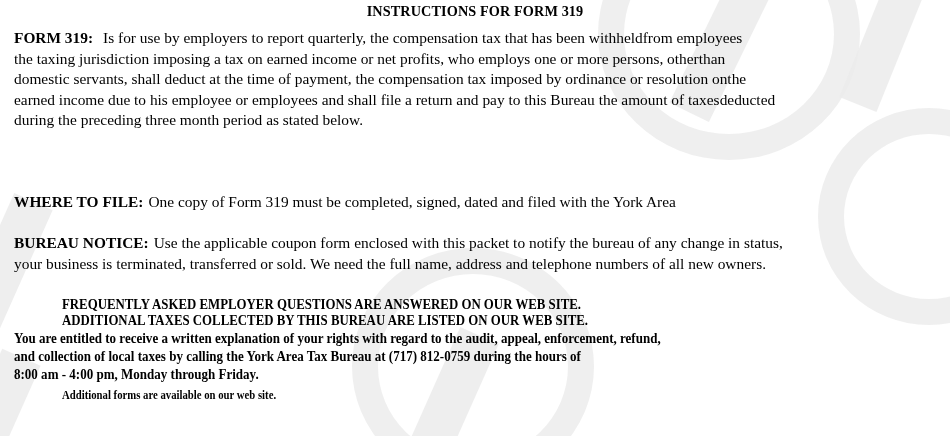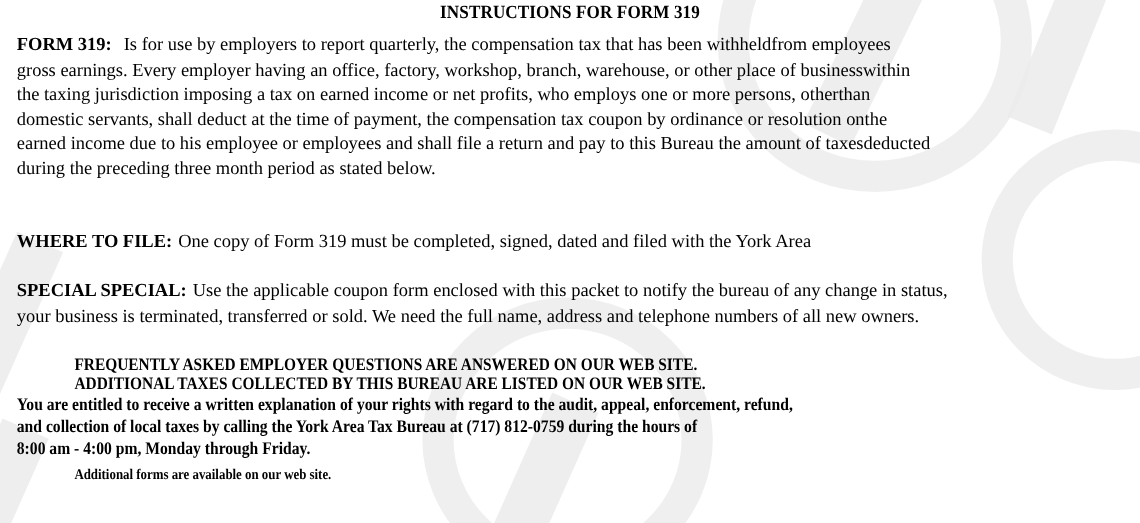--- a/index.html
+++ b/index.html
@@ -129,50 +129,46 @@
 <div id="page">
 
   <div class="doc-title">INSTRUCTIONS FOR FORM 319</div>
 
   <div class="body-block" style="top:28px;">
     <div class="line just">
       <span><b>FORM 319:</b><span class="sp" style="width:10px"></span><span>Is for use by employers to report quarterly, the compensation tax that has been withheld</span></span>
       <span>from  employees</span>
     </div>
     <div class="line just">
-      <span>gross earnings. Every employer having an office, factory, workshop, branch, warehouse, or other place of business</span>
-      <span>within</span>
-    </div>
-    <div class="line just">
       <span>the taxing jurisdiction imposing a tax on earned income or net profits, who employs one or more persons, other</span>
       <span>than</span>
     </div>
     <div class="line just">
-      <span>domestic servants, shall deduct at the time of payment, the compensation tax coupon by ordinance or resolution on</span>
+      <span>domestic servants, shall deduct at the time of payment, the compensation tax imposed by ordinance or resolution on</span>
       <span>the</span>
     </div>
     <div class="line just">
       <span>earned income due to his employee or employees and shall file a return and pay to this Bureau the amount of taxes</span>
       <span>deducted</span>
     </div>
     <div class="line">
       <span>during the preceding three month period as stated below.</span>
     </div>
   </div>
 
 
   <div class="body-block" style="top:192px;">
     <div class="line">
       <b>WHERE TO FILE:</b><span class="sp" style="width:5px"></span><span>One copy of Form 319 must be completed, signed, dated and filed with the York Area</span>
     </div>
   </div>
 
   <div class="body-block" style="top:233px;">
     <div class="line">
-      <b>SPECIAL SPECIAL:</b><span class="sp" style="width:5px"></span><span>Use the applicable coupon form enclosed with this packet to notify the bureau of any change in status,</span>
+      <b>BUREAU NOTICE:</b><span class="sp" style="width:5px"></span><span>Use the applicable coupon form enclosed with this packet to notify the bureau of any change in status,</span>
     </div>
     <div class="line">
       <span>your business is terminated, transferred or sold. We need the full name, address and telephone numbers of all new owners.</span>
     </div>
   </div>
 
   <div class="notice-line cond" style="left:62px; top:295px;">FREQUENTLY ASKED EMPLOYER QUESTIONS ARE ANSWERED ON OUR WEB SITE.</div>
   <div class="notice-line cond" style="left:62px; top:311px;">ADDITIONAL TAXES COLLECTED BY THIS BUREAU ARE LISTED ON OUR WEB SITE.</div>
 
   <div class="footer-line cond" style="left:14px; top:329px;">You are entitled to receive a written explanation of your rights with regard to the audit, appeal, enforcement, refund,</div>

